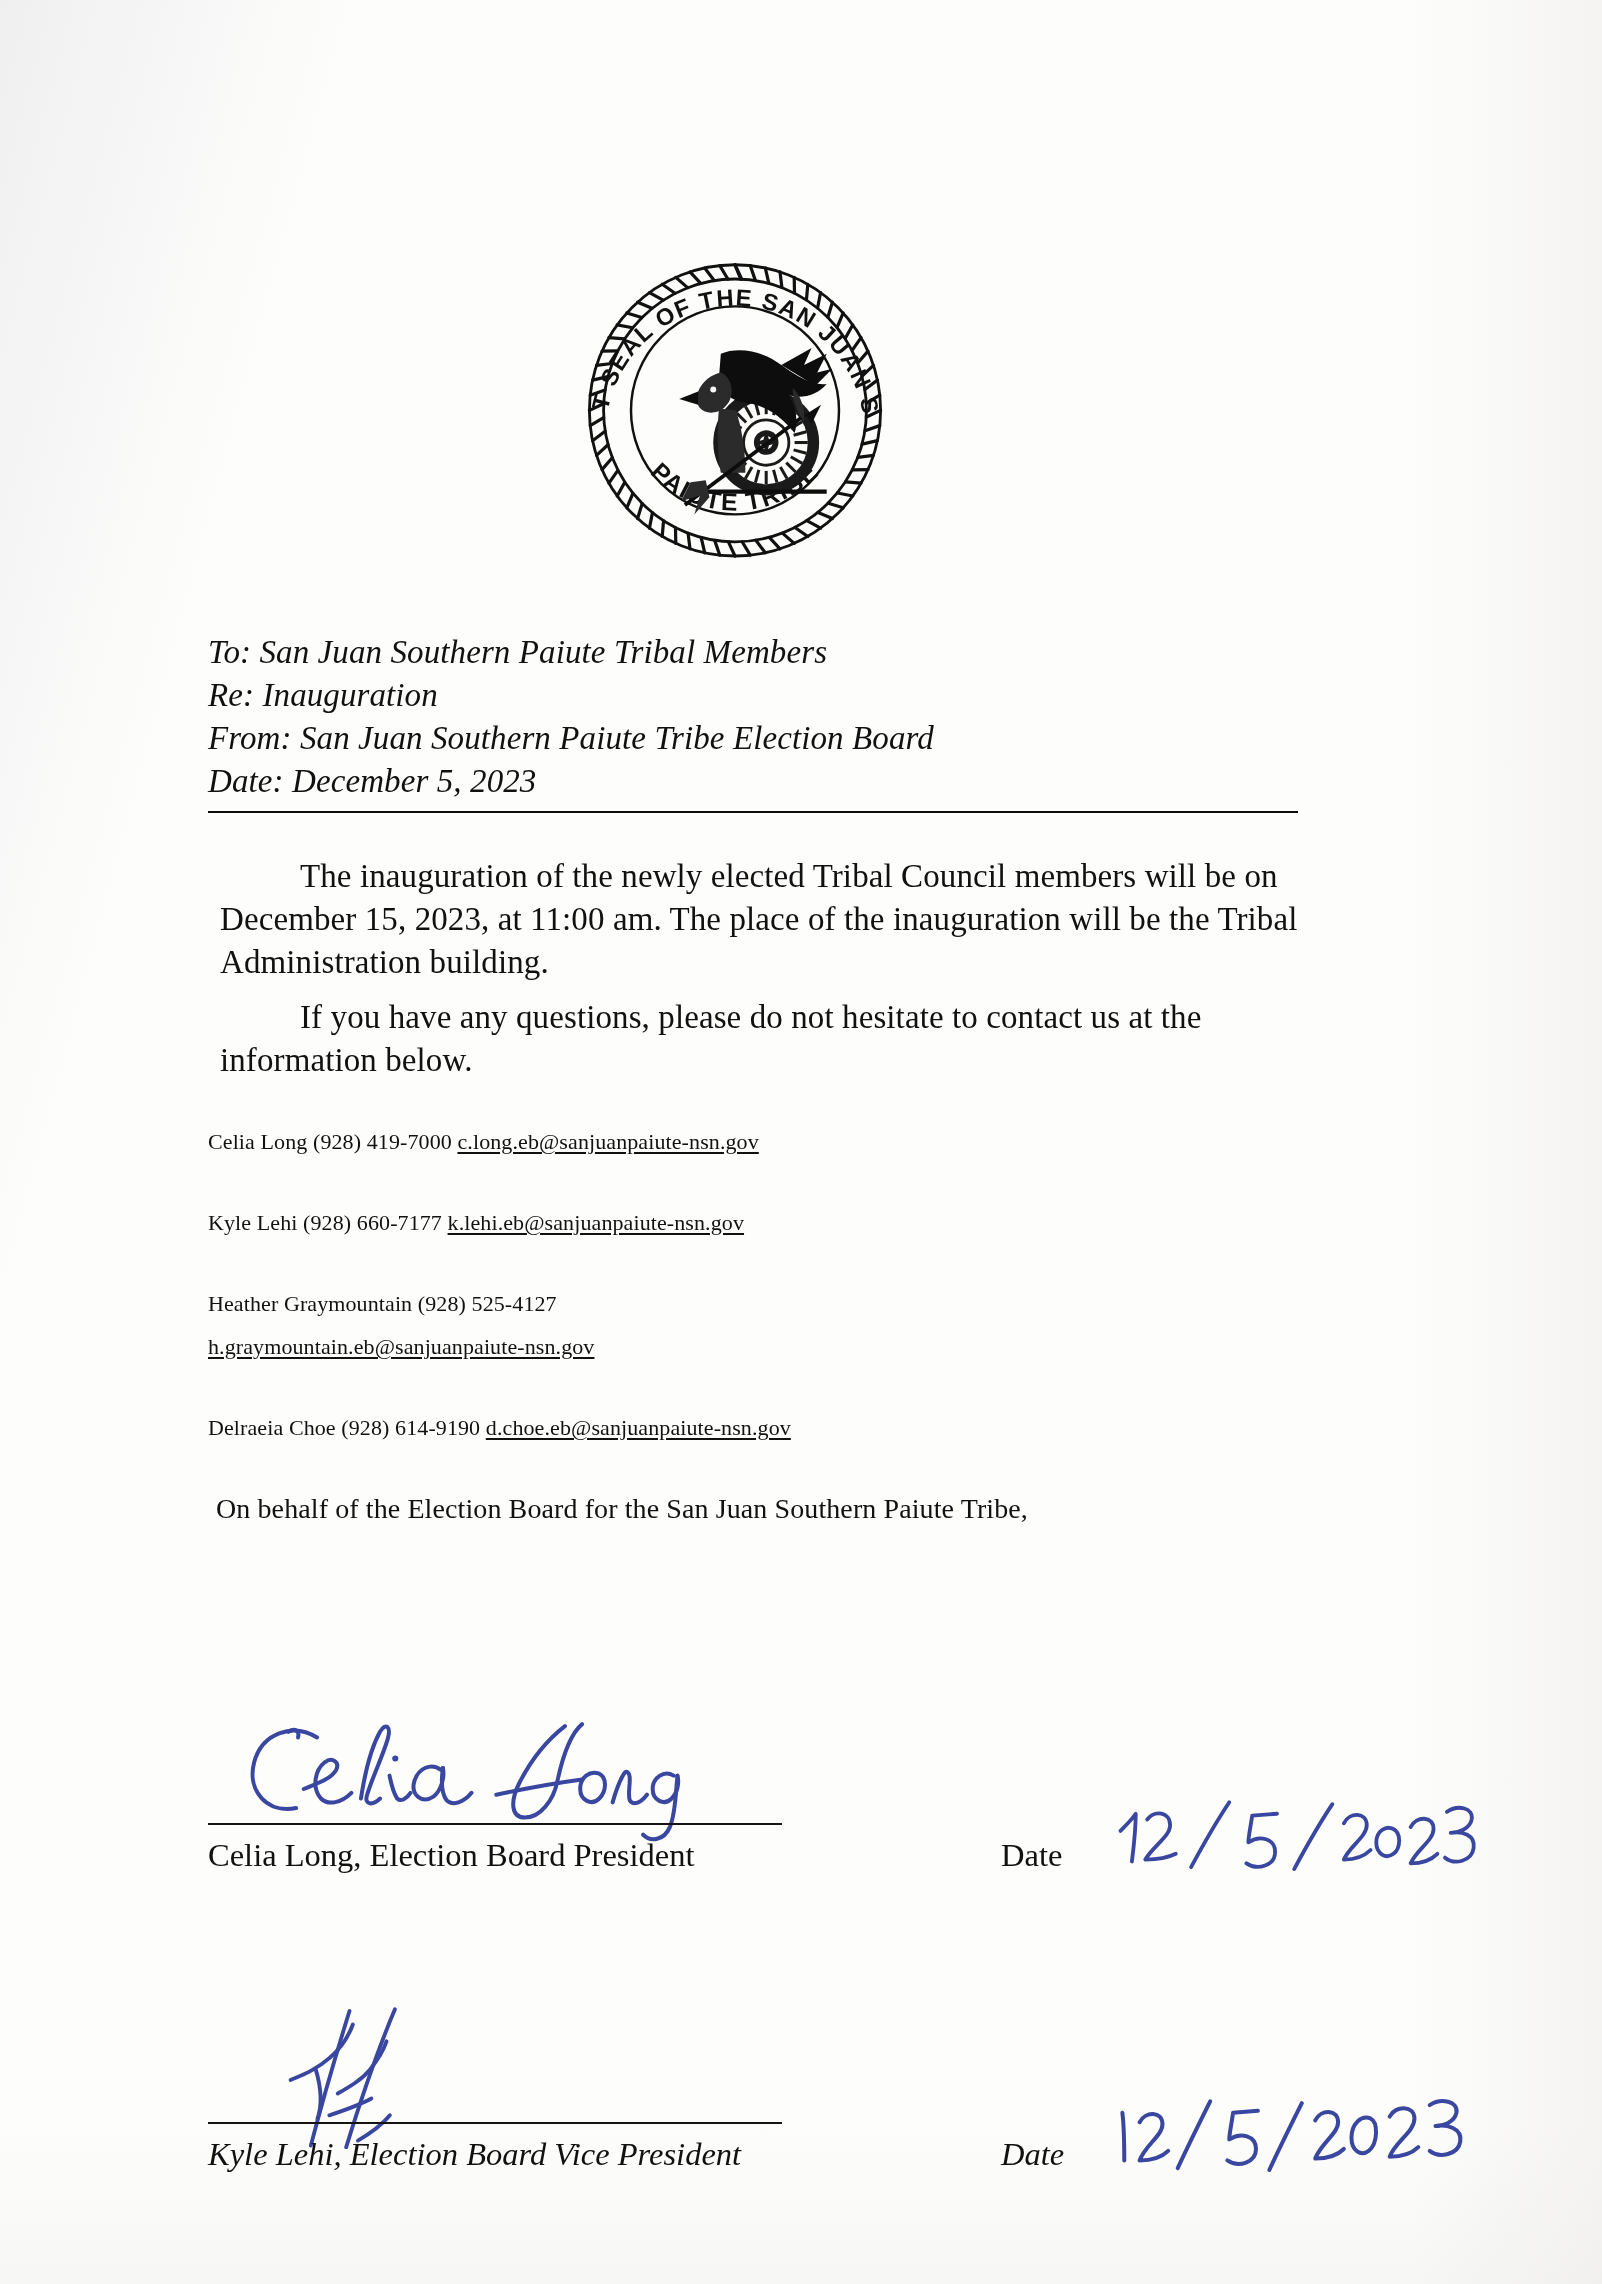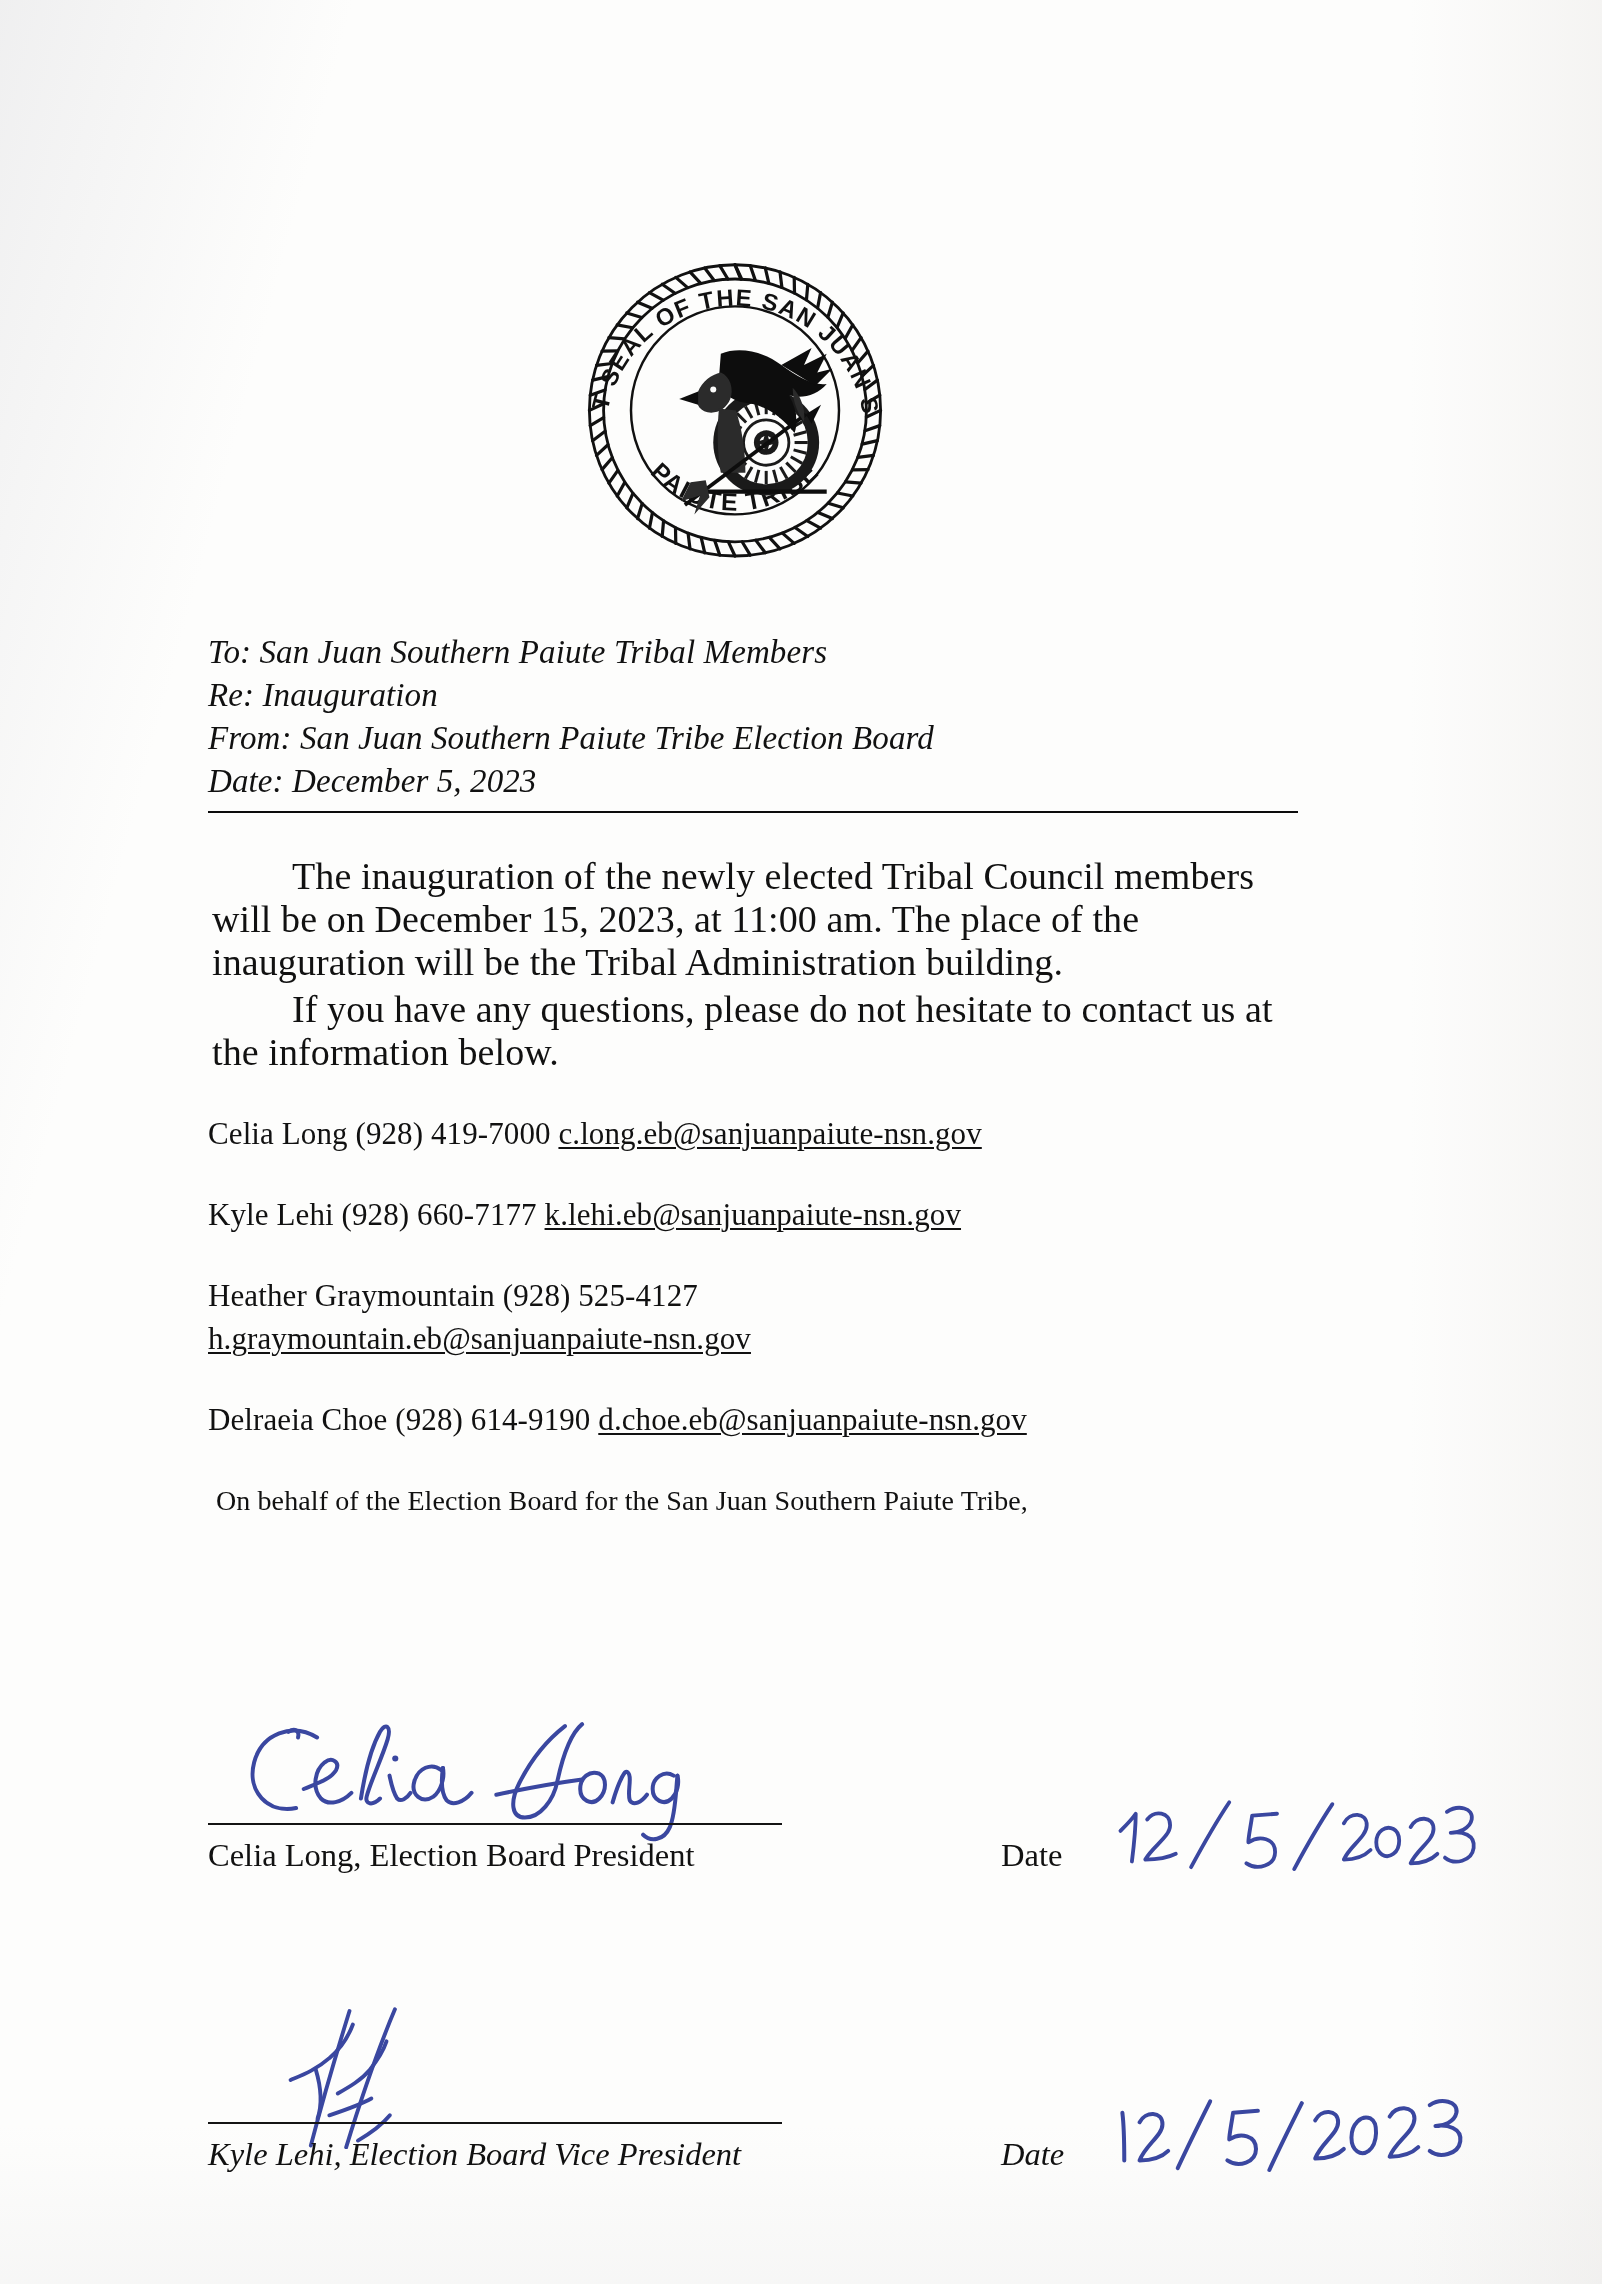--- a/index.html
+++ b/index.html
@@ -52,31 +52,31 @@
     font-style: italic;
   }
   .rule {
     width: 1090px;
     height: 0;
     border-top: 2.9px solid #0b0b0b;
     margin-top: 7.6px;
     margin-bottom: 42px;
   }
   p.body {
-    font-size: 38px;
+    font-size: 33px;
     line-height: 43px;
-    margin: 4px;
+    margin: 12px;
     text-indent: 0;
     letter-spacing: 0.1px;
   }
   p.body .indent { display: inline-block; width: 80px; }
   .para-block { margin-bottom: 38px; }
 
   .contact {
-    font-size: 31px;
+    font-size: 22px;
     line-height: 43px;
     margin: 0 0 38px 0;
     letter-spacing: 0.1px;
   }
   .contact .email {
     text-decoration: underline;
     text-decoration-thickness: 1.9px;
     text-underline-offset: 2.9px;
   }
   .closing {

